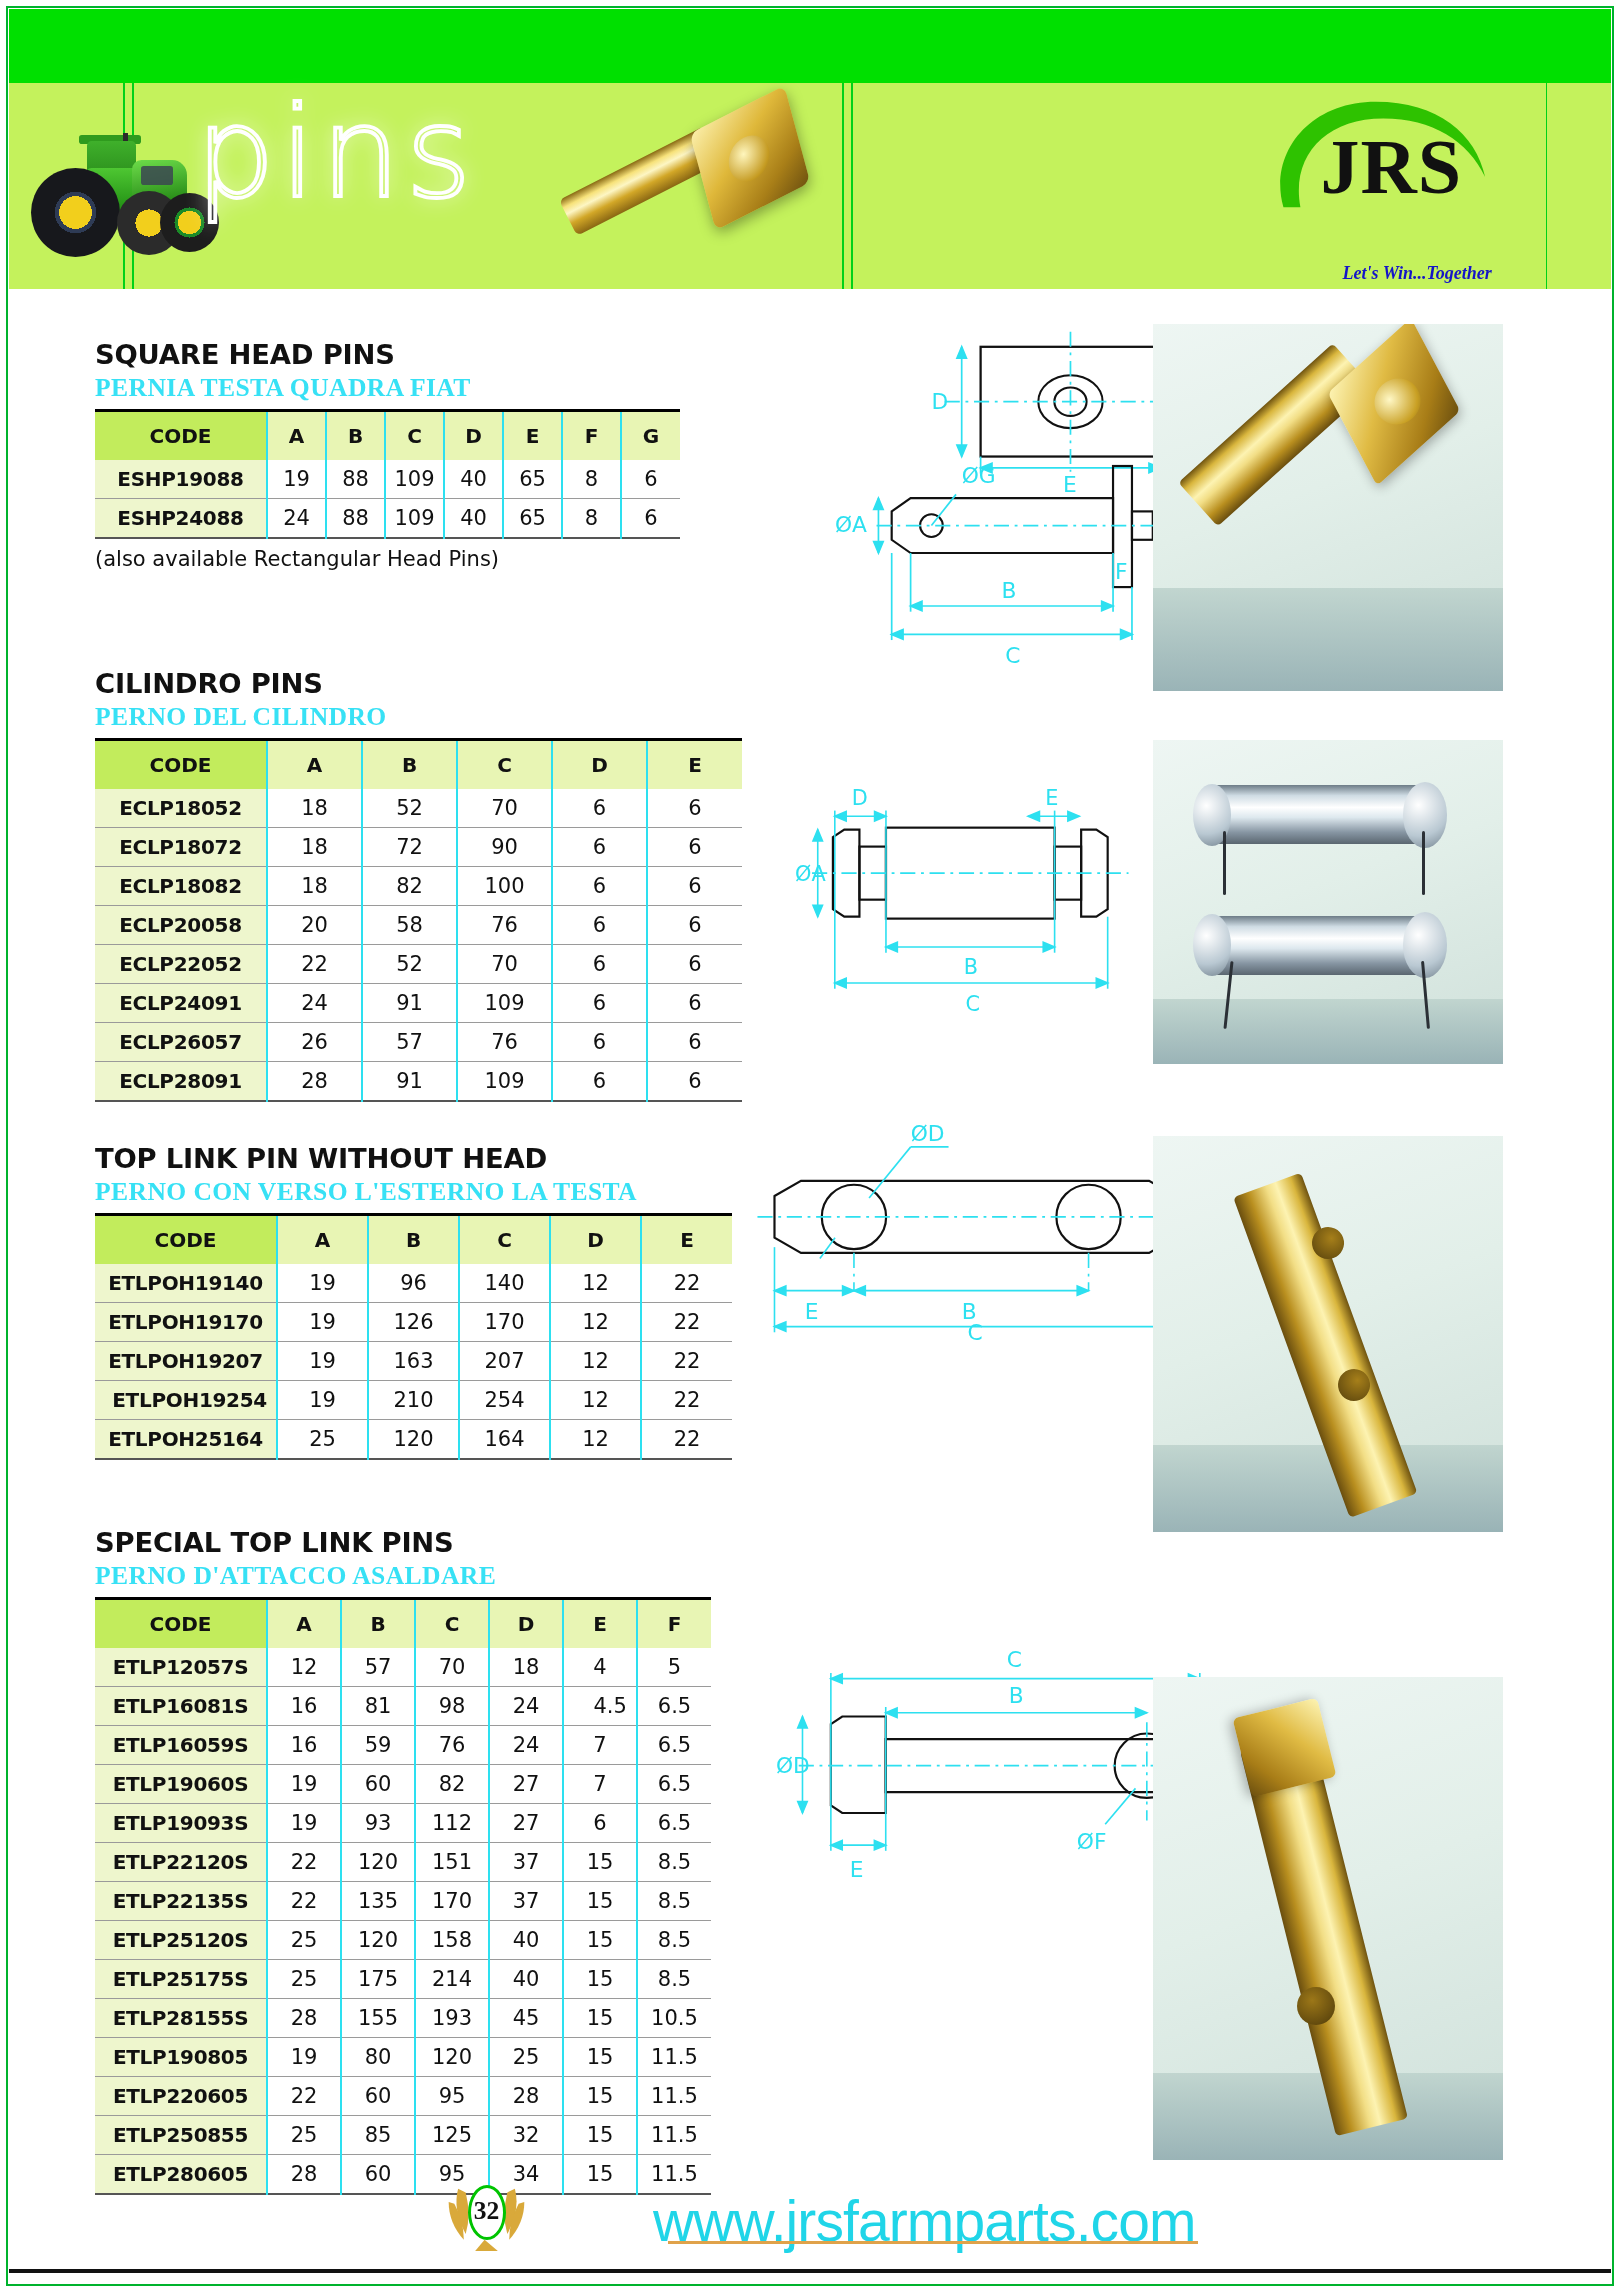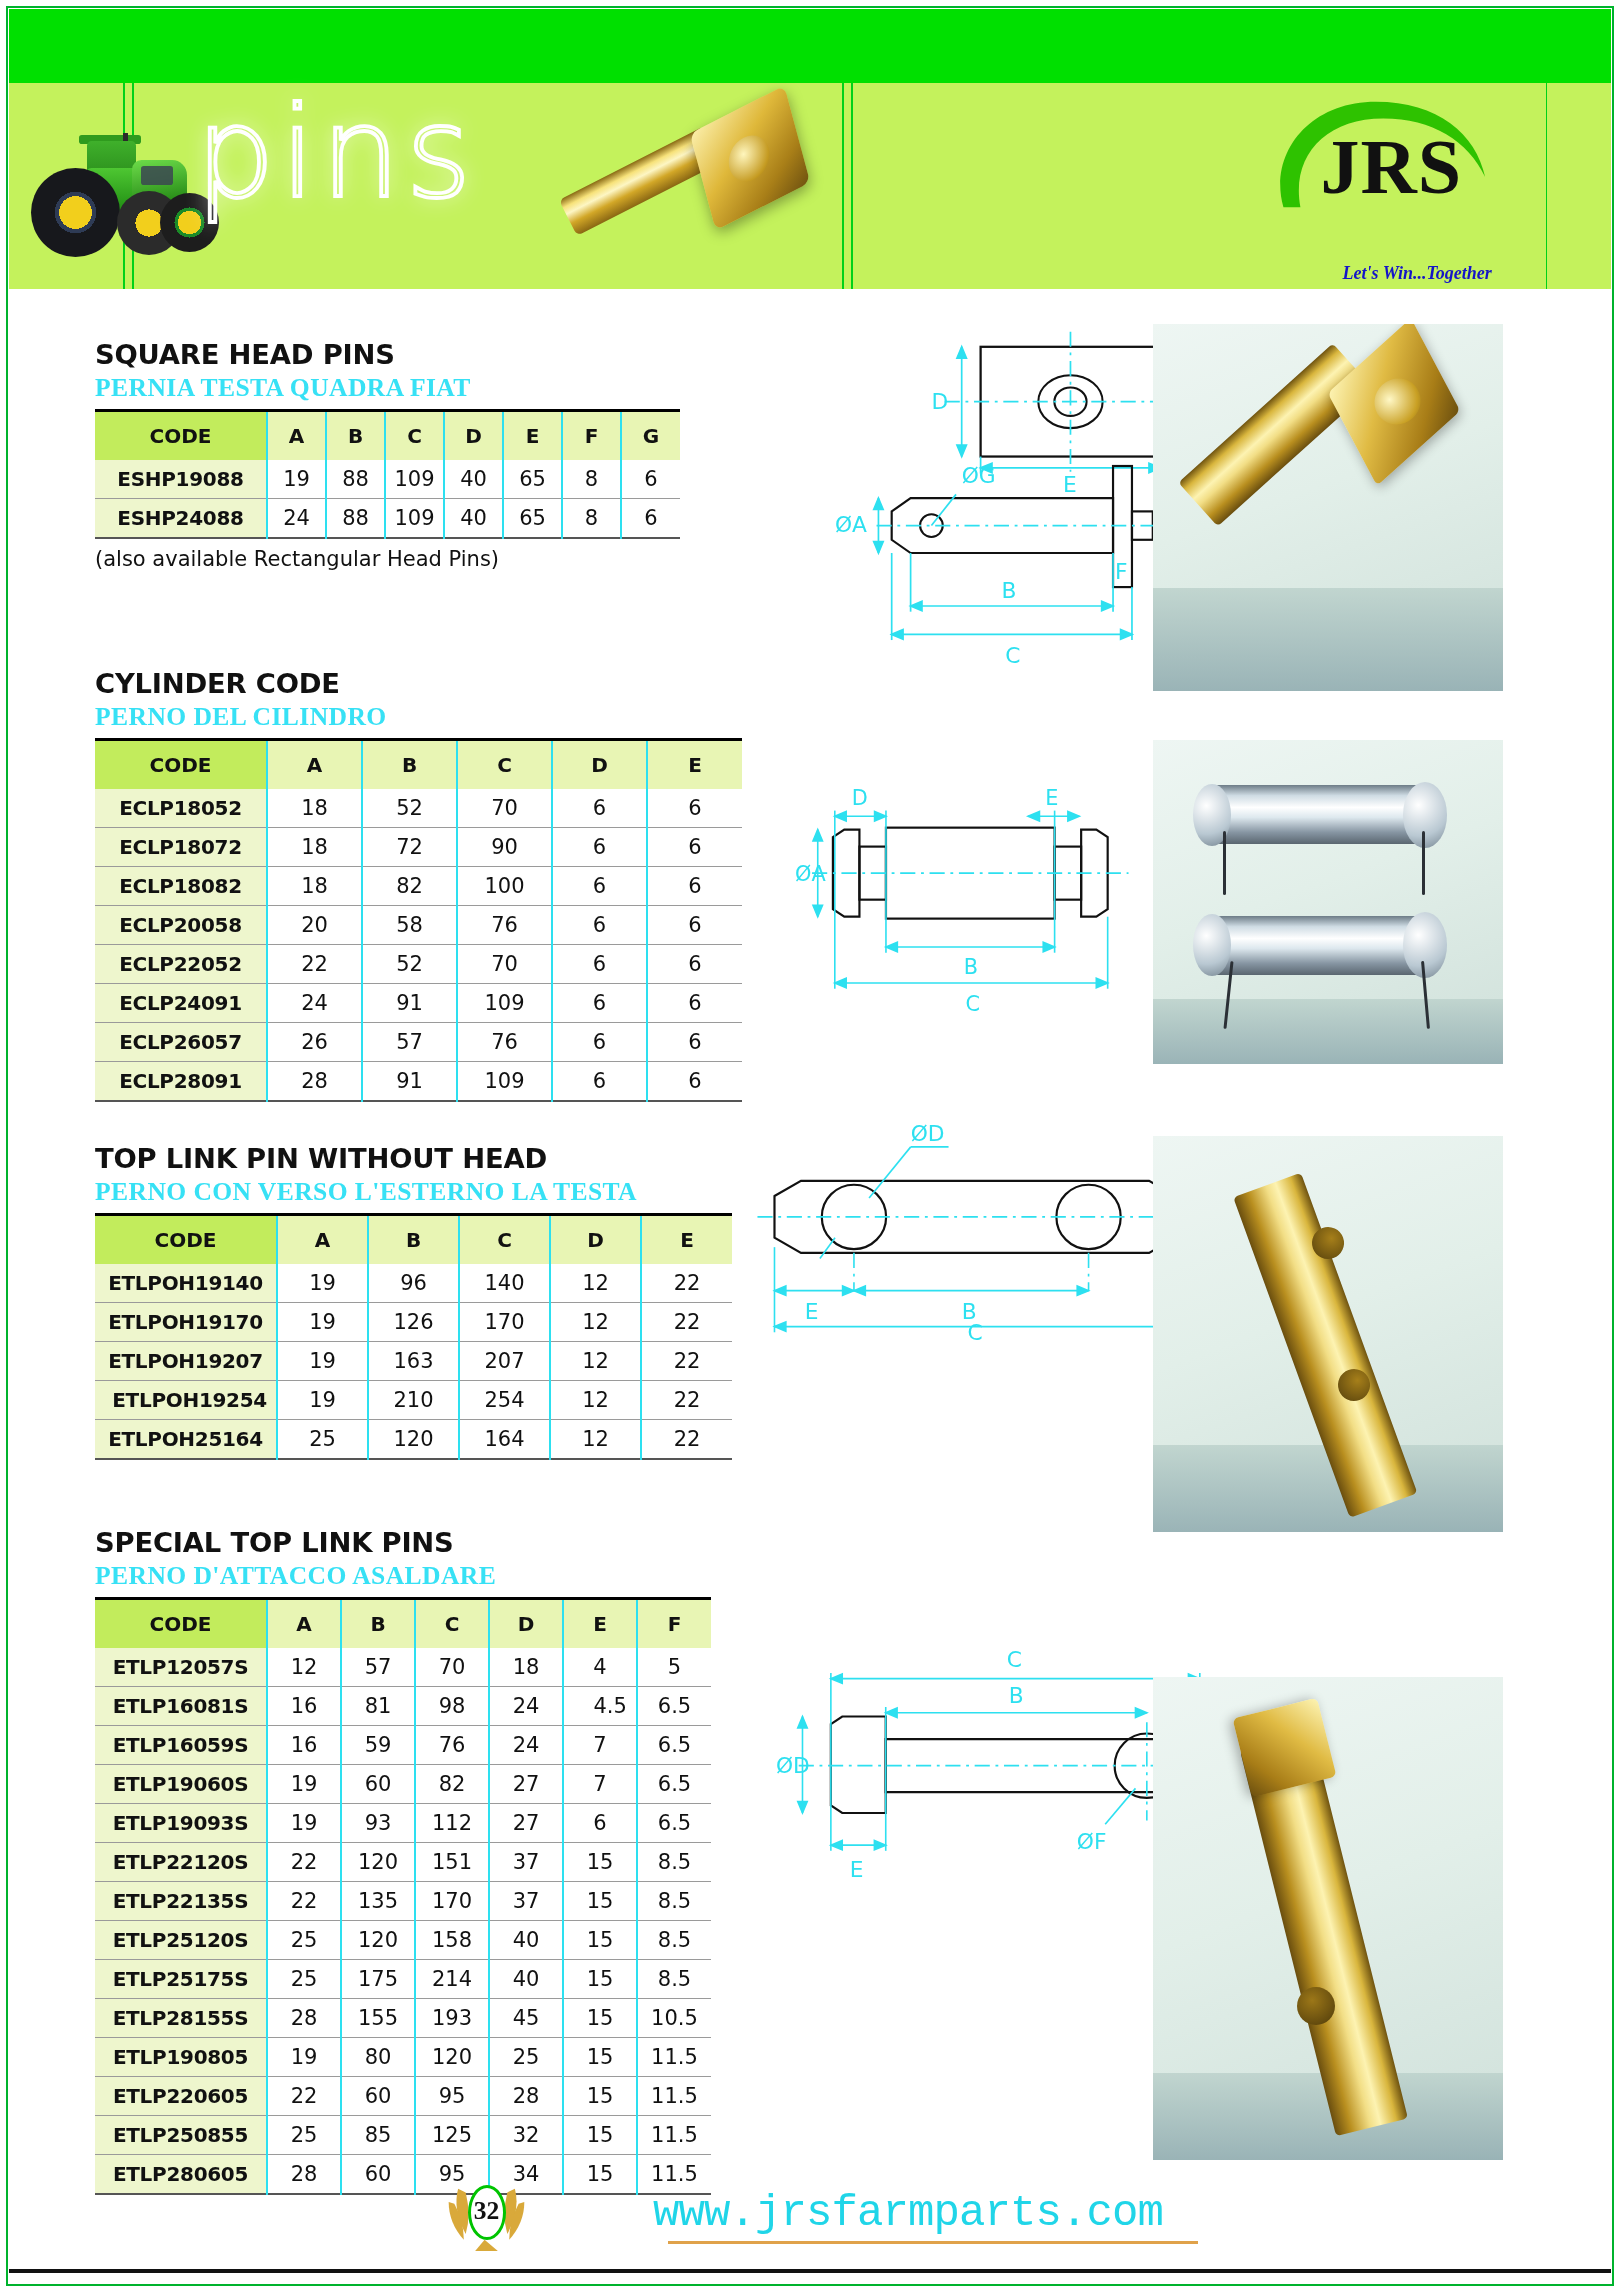--- a/index.html
+++ b/index.html
@@ -220,22 +220,22 @@
     border: 3.8px solid #00c400;
   }
   .badge-num {
     position: absolute; left: 24.6px; top: 15px; width: 38px;
     text-align: center;
     font-family: "Liberation Serif", serif;
     font-size: 25.6px; font-weight: 700; color: #111;
   }
   .site-url {
     position: absolute; left: 653px; top: 2188px;
-    font-family: Liberation Mono, monospace;
-    font-size: 44px; color: #20d5e8;
+    font-family: Liberation Sans, sans-serif;
+    font-size: 57px; color: #20d5e8;
     letter-spacing: -0.9px;
   }
   .url-underline {
     position: absolute; left: 668px; top: 2241px; width: 530px; height: 2.8px;
     background: #e0a24a;
   }
   .footer-rule {
     position: absolute; left: 8.5px; top: 2269px; width: 1602px; height: 3.8px; background: #111;
   }
 </style>
@@ -381,21 +381,21 @@
 
 <div class="photo" style="left:1153px; top:324px; width:350px; height:367px;">
   <div class="photo-floor"></div>
   <div class="gp-shaft" style="left:45px; top:151px; width:208px; height:59px; transform:rotate(-42deg); transform-origin:0 50%;"></div>
   <div class="gp-head" style="left:185px; top:26.5px; width:112px; height:102px; transform:rotate(-42deg) skewX(-14deg);"></div>
   <div style="position:absolute; left:221px; top:55px; width:47px; height:45px; border-radius:50%;
               background:radial-gradient(circle at 40% 35%, #fff8c6, #c9a024 68%, #8a6812); transform:rotate(-42deg);"></div>
 </div>
 
 <div class="section" style="top:668px;">
-  <div class="sec-title">CYLINDER CODE</div>
+  <div class="sec-title">CILINDRO PINS</div>
   <div class="sec-subtitle">PERNO DEL CILINDRO</div>
   <table class="spec">
     <thead>
         <tr>
       <th class="code-h w-code">CODE</th>
       <th style="width:95px">A</th>
       <th style="width:95px">B</th>
       <th style="width:95px">C</th>
       <th style="width:95px">D</th>
       <th style="width:95px">E</th>

